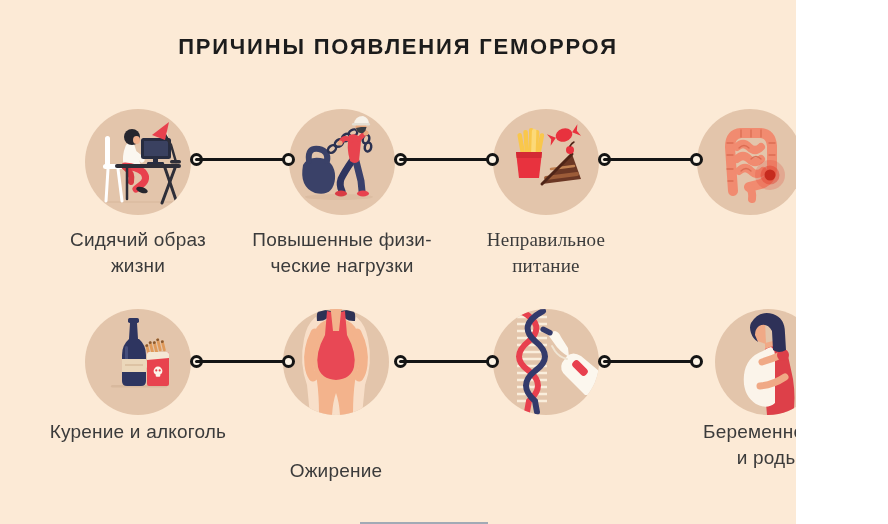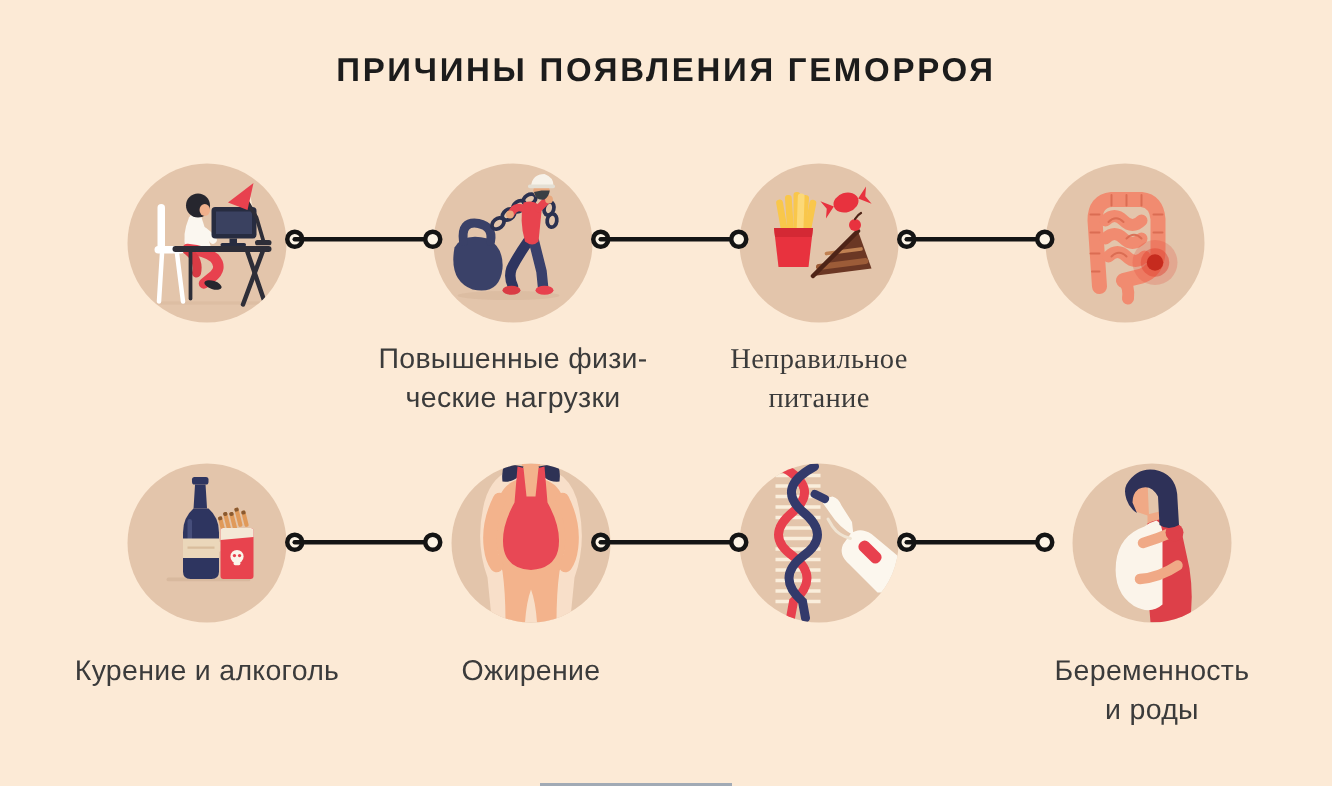--- a/index.html
+++ b/index.html
@@ -1,17 +1,17 @@
 <!DOCTYPE html>
 <html style="--bg: #FCEAD6; --circle: #E3C5AB; --title: #1C1C1C; --text: #3B3B3B; --line: #141414; --ring: #FDF4E6; --red: #E8434E; --navy: #2E3560;"><head>
 <meta charset="utf-8">
 <style>
   html,body{margin:0;padding:0;}
   .stage{
-    position:relative;width:888px;height:524px;
+    position:relative;width:796px;height:524px;
     background:var(--bg,#FCEAD6);
     font-family:"Liberation Sans",sans-serif;
     overflow:hidden;
   }
   .title{
     position:absolute;top:34px;left:0;width:100%;
     text-align:center;font-size:22px;font-weight:800;
     letter-spacing:1.8px;color:var(--title,#1C1C1C);
   }
   .card{position:absolute;width:240px;display:flex;flex-direction:column;align-items:center;}
@@ -19,21 +19,21 @@
     width:106px;height:106px;border-radius:50%;
     background:var(--circle,#E3C5AB);
     overflow:hidden;position:relative;flex:0 0 auto;
   }
   .illus{position:absolute;left:0;top:0;width:106px;height:106px;display:block;}
   .caption{
     margin-top:12px;text-align:center;
     font-size:19px;line-height:26px;font-weight:500;
     color:var(--text,#3B3B3B);white-space:pre-line;letter-spacing:.2px;
   }
-  .row2 .caption{margin-top:20px;}
+  .row2 .caption{margin-top:4px;}
   .connector{position:absolute;height:13px;width:105px;}
   .connector .line{
     position:absolute;left:5px;right:5px;top:5px;height:3px;
     background:var(--line,#141414);border-radius:2px;
   }
   .connector .dot{
     position:absolute;top:0;width:13px;height:13px;box-sizing:border-box;
     border:3.5px solid var(--line,#141414);border-radius:50%;
     background:var(--ring,#FDF4E6);
   }
@@ -78,20 +78,22 @@
         <rect x="68" y="50" width="5" height="4" fill="#272C40"></rect>
         <rect x="62" y="53" width="17" height="2.5" rx="1.2" fill="#272C40"></rect>
 
         <path d="M91,53 L86,36 L79,24" stroke="#2E2E38" stroke-width="2.5" fill="none" stroke-linecap="round"></path>
         <rect x="85" y="51" width="11" height="3.5" rx="1.7" fill="#2E2E38"></rect>
         <path d="M84,13 L67,26 L80,31 Z" fill="#E8414E"></path>
 
         <rect x="30" y="55" width="66" height="4" rx="2" fill="#2E2E38"></rect>
       </svg>
     </div>
+    <div class="caption">Сидячий образ
+жизни</div>
   </div>
 
   <div class="card row1" style="left:222px;top:109px;">
     <div class="circle">
       <svg class="illus" viewBox="0 0 106 106">
         <ellipse cx="50" cy="88" rx="34" ry="3" fill="#D8B99E" opacity="0.7"></ellipse>
 
         <path d="M14,56 Q10,78 26,84 Q44,88 46,70 Q47,56 36,50 Q20,46 14,56 Z" fill="#3A4168"></path>
         <path d="M20,52 Q18,38 30,40 Q40,42 38,52" stroke="#3A4168" stroke-width="6" fill="none" stroke-linecap="round"></path>
 
@@ -215,21 +217,21 @@
           <circle cx="73" cy="62" r="4.4"></circle>
           <rect x="70.7" y="65.2" width="4.6" height="2.6" rx="1.1"></rect>
         </g>
         <circle cx="71.3" cy="61.4" r="1.1" fill="#E8434E"></circle>
         <circle cx="74.7" cy="61.4" r="1.1" fill="#E8434E"></circle>
       </svg>
     </div>
     <div class="caption">Курение и алкоголь</div>
   </div>
 
-  <div class="card row2" style="left:234px;top:309px;">
+  <div class="card row2" style="left:216px;top:309px;gap:39px;">
     <div class="circle">
       <svg class="illus" viewBox="0 0 106 106">
         <path d="M53,2 Q80,2 85,30 Q90,54 82,76 L79,106 L27,106 L24,76 Q16,54 21,30 Q26,2 53,2 Z" fill="#F8DFC9"></path>
         <path d="M47,0 L59,0 L59,10 Q70,12 74,22 Q80,40 76,56 L72,72 Q70,86 70,106 L57,106 Q56,92 53,84 Q50,92 49,106 L36,106 Q36,86 34,72 L30,56 Q26,40 32,22 Q36,12 47,10 Z" fill="#F3B38C"></path>
         <path d="M32,24 Q24,40 26,56 Q27,64 30,68" stroke="#F3B38C" stroke-width="9" fill="none" stroke-linecap="round"></path>
         <path d="M74,24 Q82,40 80,56 Q79,64 76,68" stroke="#F3B38C" stroke-width="9" fill="none" stroke-linecap="round"></path>
         <path d="M36,0 L48,2 Q45,13 34,12 Q33,4 36,0 Z" fill="#2E3255"></path>
         <path d="M70,0 L58,2 Q61,13 72,12 Q73,4 70,0 Z" fill="#2E3255"></path>
         <path d="M44,2 L48,3 L50,22 L56,22 L58,3 L62,2 L64,26 Q74,44 71,58 Q68,70 53,71 Q38,70 35,58 Q32,44 42,26 Z" fill="#E84855"></path>
       </svg>

